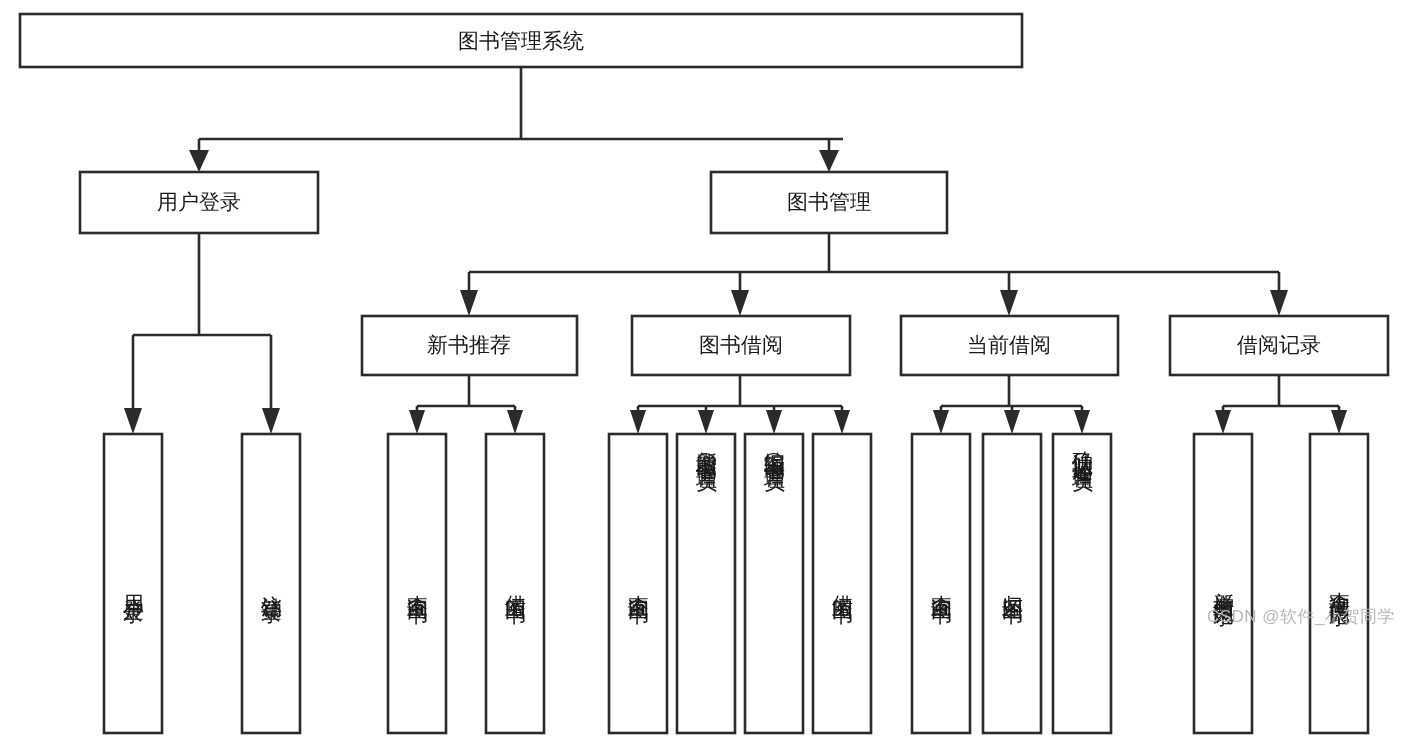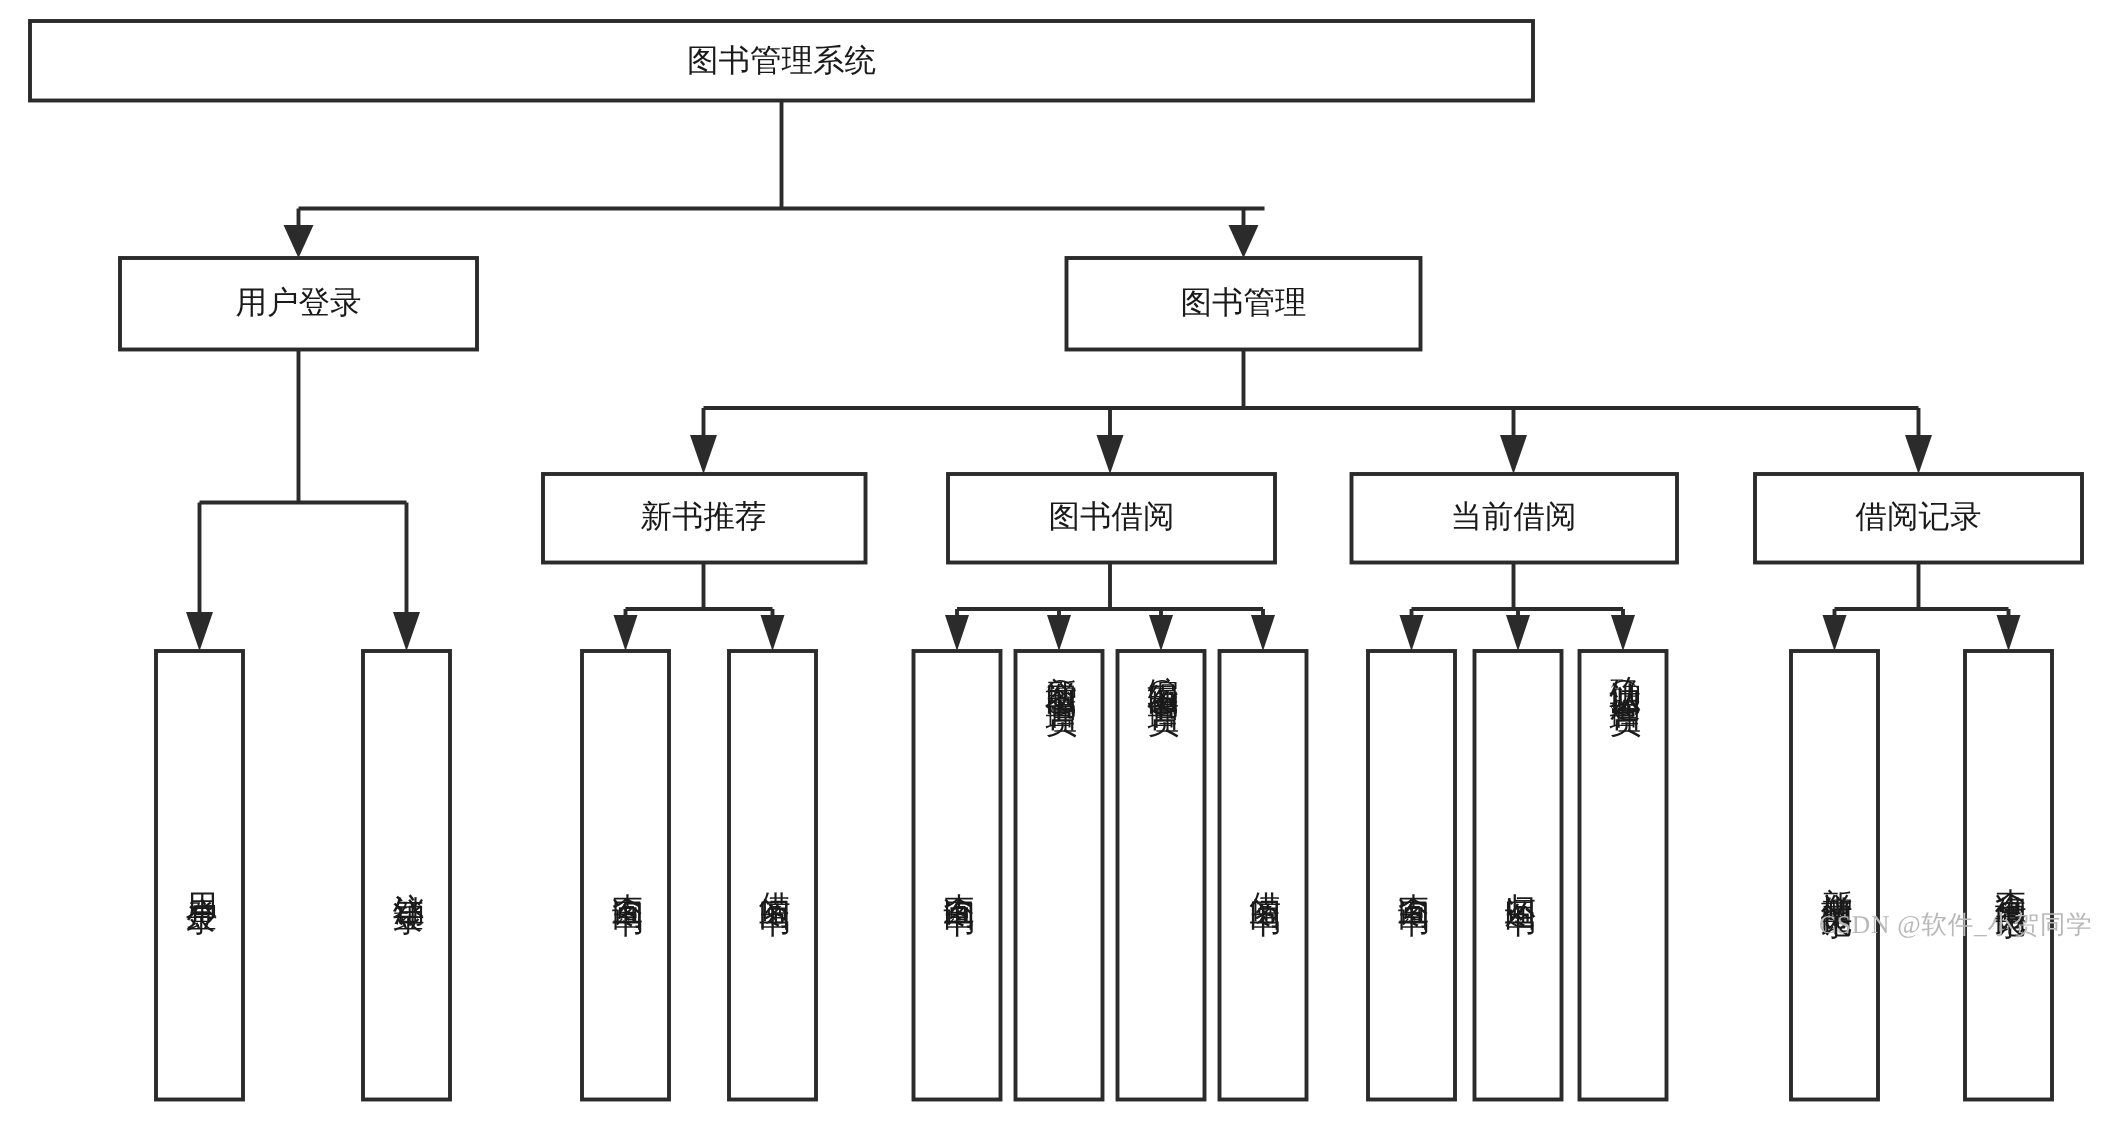--- a/index.html
+++ b/index.html
@@ -64,21 +64,21 @@
     line-height: 1.28;
     letter-spacing: 3px;
     color: #1a1a1a;
     white-space: nowrap;
     text-align: center;
   }
   .watermark {
     position: absolute;
     right: 10px;
     bottom: 6px;
-    font-family: Liberation Serif, serif;
+    font-family: Liberation Sans, sans-serif;
     font-size: 17px;
     color: #b8b8b8;
     letter-spacing: 0.5px;
     white-space: nowrap;
   }
 </style>
 </head>
 <body>
 
 <div id="diagram-root">

